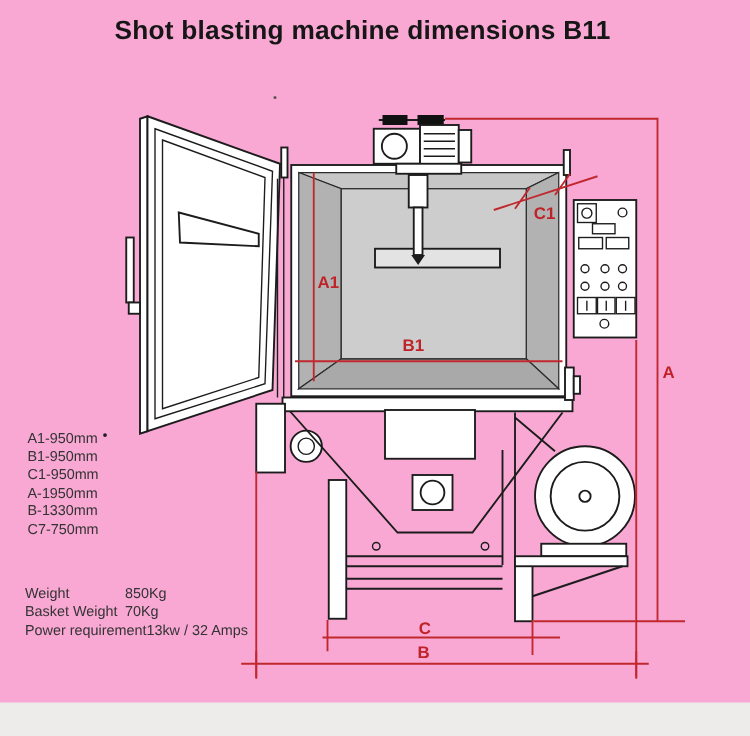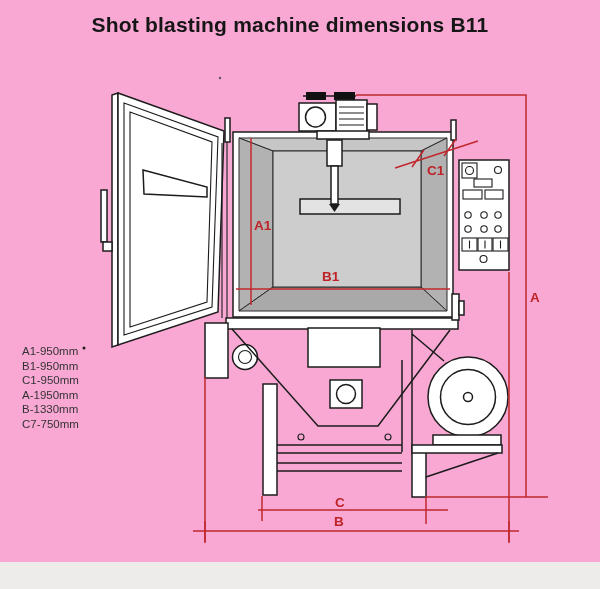--- a/index.html
+++ b/index.html
@@ -143,15 +143,26 @@
 
   <div class="dimlist">
     <div>A1-950mm</div>
     <div>B1-950mm</div>
     <div>C1-950mm</div>
     <div>A-1950mm</div>
     <div>B-1330mm</div>
     <div>C7-750mm</div>
   </div>
 
+  <div class="specs">
+    <div>
+      <span class="spec-label">Weight</span><span>850Kg</span>
+    </div>
+    <div>
+      <span class="spec-label">Basket Weight</span><span>70Kg</span>
+    </div>
+    <div>
+      <span class="spec-label">Power requirement</span><span>13kw / 32 Amps</span>
+    </div>
+  </div>
 
   <div class="bottom-strip"></div>
 </div>
 
 </body></html>

